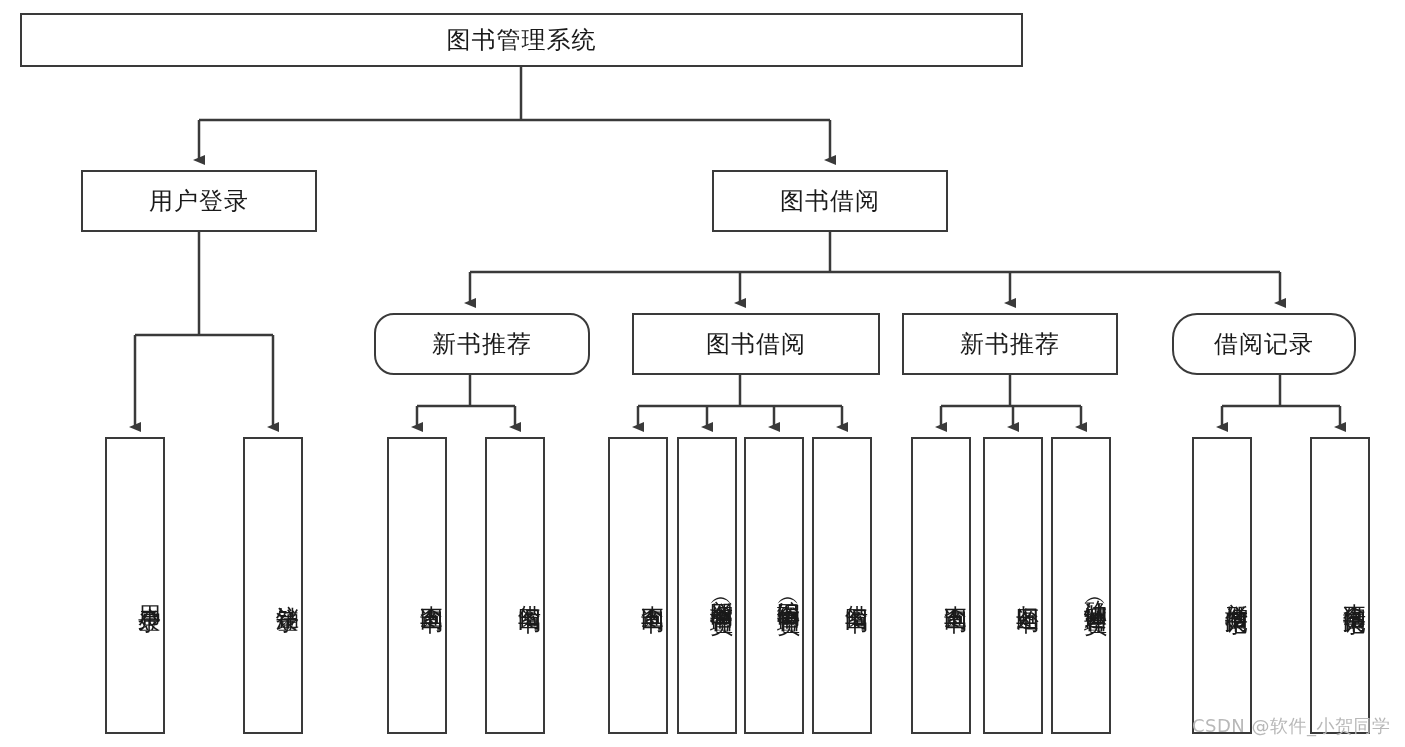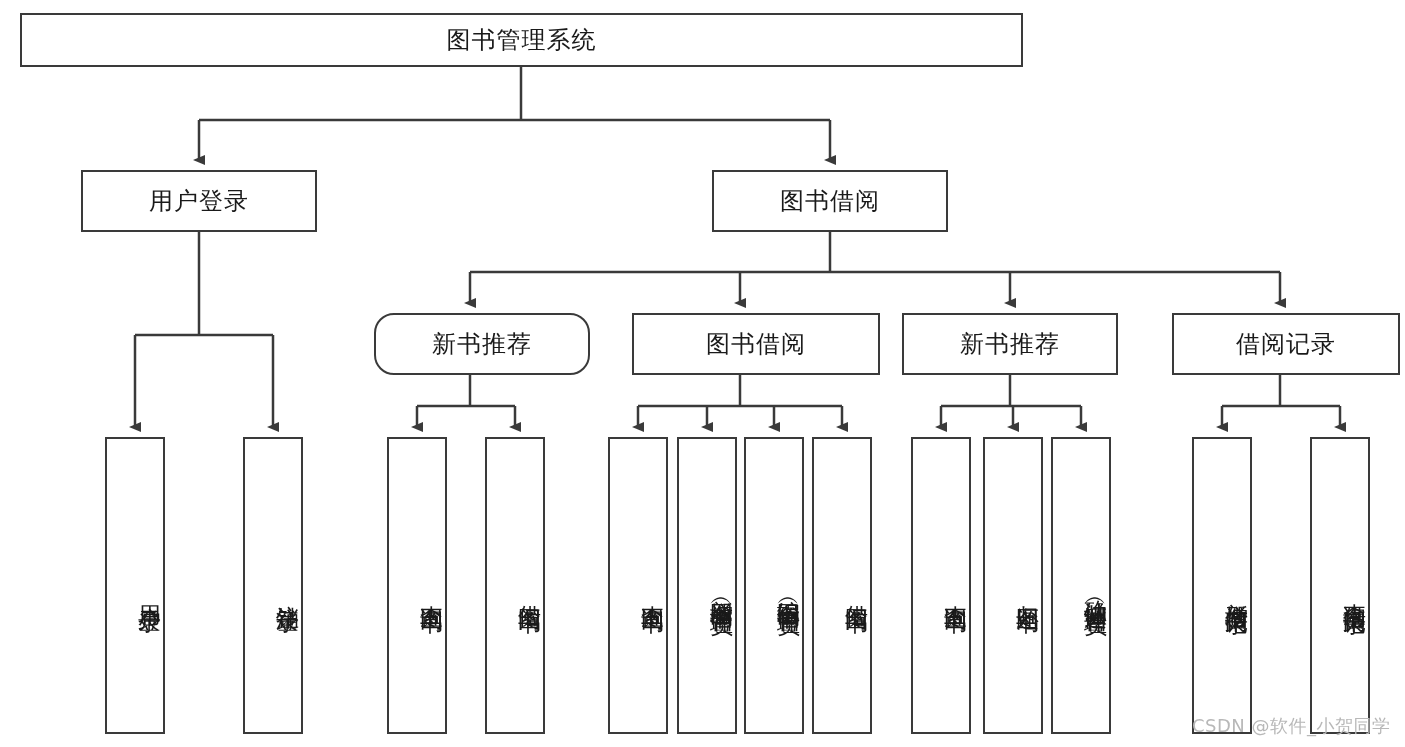--- a/index.html
+++ b/index.html
@@ -135,21 +135,21 @@
 
   <div class="node horiz" style="left: 374px; top: 313px; width: 216px; height: 62px; border-radius: 20px;">
     <span>新书推荐</span>
   </div>
   <div class="node horiz" style="left: 632px; top: 313px; width: 248px; height: 62px;">
     <span>图书借阅</span>
   </div>
   <div class="node horiz" style="left: 902px; top: 313px; width: 216px; height: 62px;">
     <span>新书推荐</span>
   </div>
-  <div class="node horiz" style="left: 1172px; top: 313px; width: 228px; height: 62px;">
+  <div class="node horiz" style="left: 1172px; top: 313px; width: 184px; height: 62px; border-radius: 25px;">
     <span>借阅记录</span>
   </div>
 
   <div class="node vert" style="left: 105px; top: 437px; width: 60px; height: 297px;">
     <span>用户登录</span>
   </div>
   <div class="node vert" style="left: 243px; top: 437px; width: 60px; height: 297px;">
     <span>注销登录</span>
   </div>
   <div class="node vert" style="left: 387px; top: 437px; width: 60px; height: 297px;">

